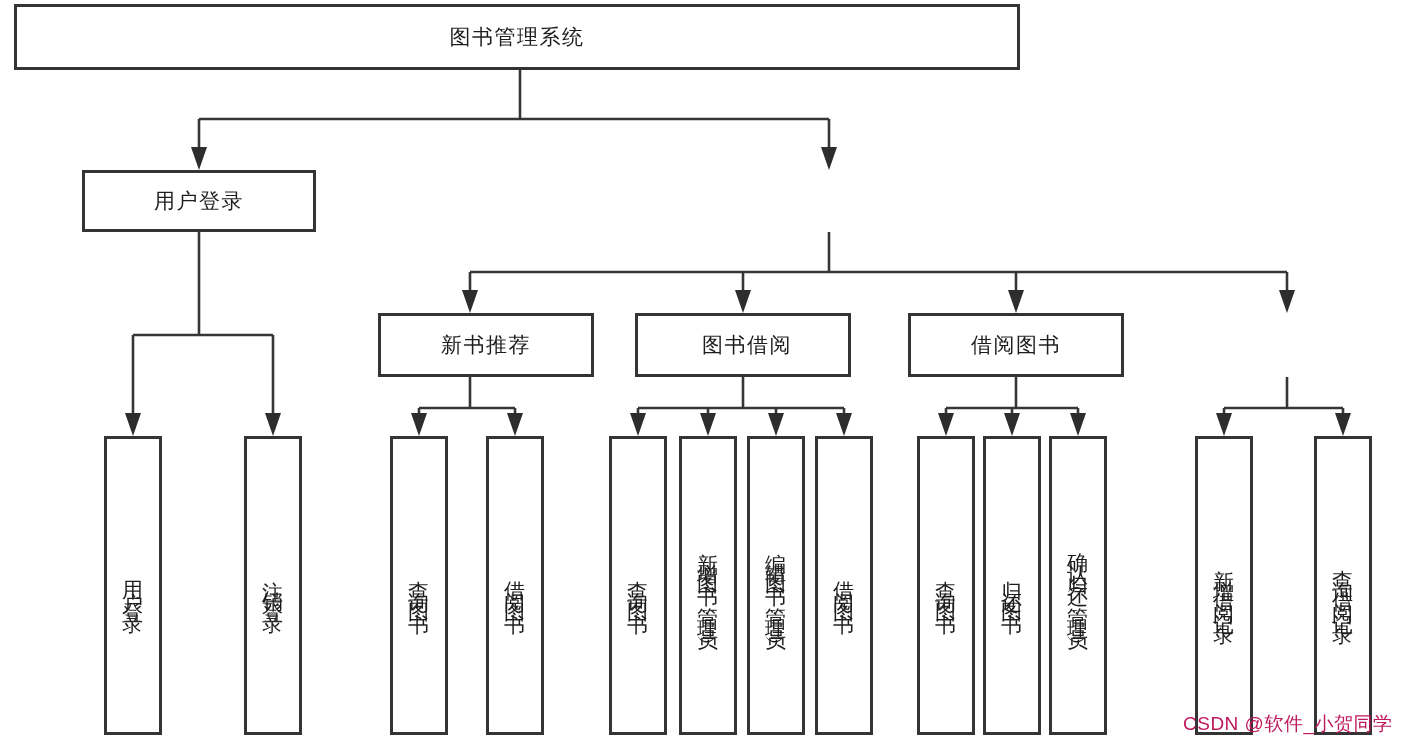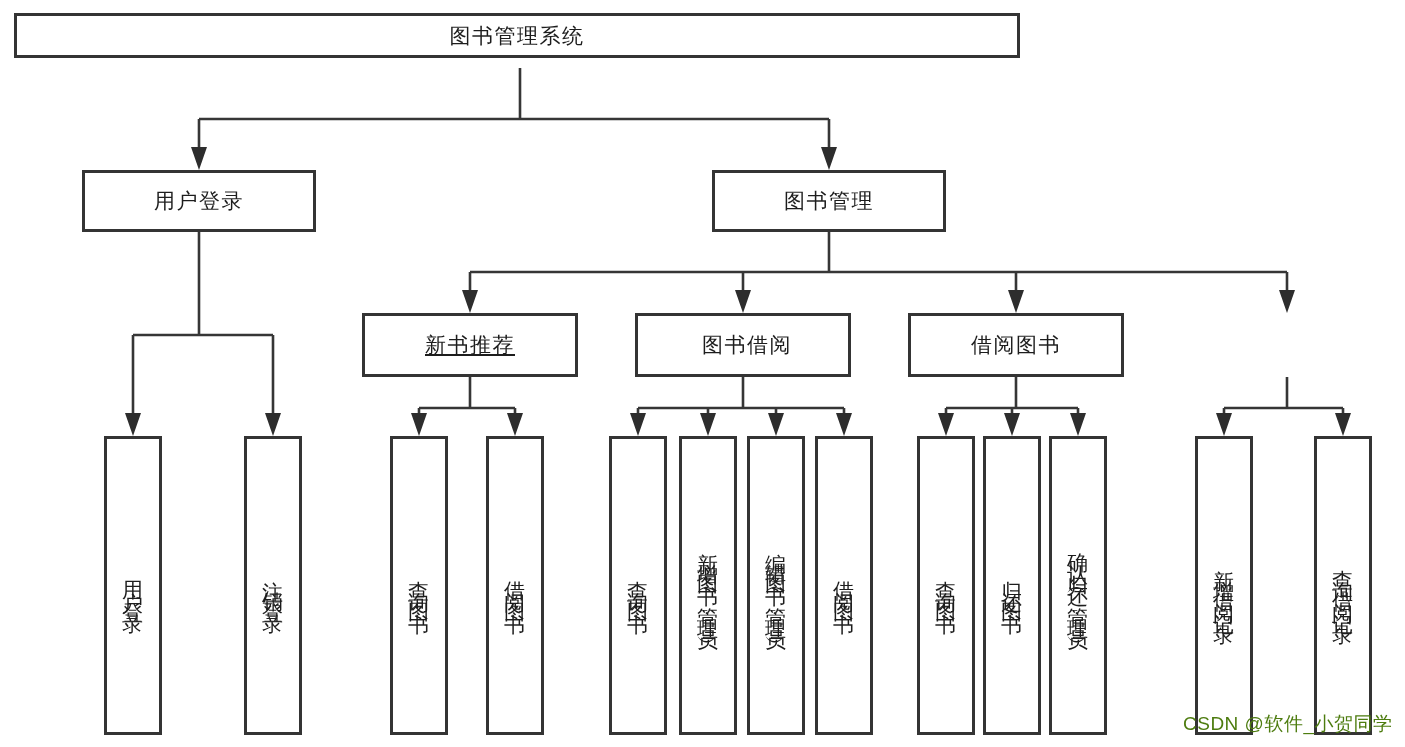--- a/index.html
+++ b/index.html
@@ -48,26 +48,26 @@
     white-space: nowrap;
   }
   .v-label {
     writing-mode: vertical-rl;
     text-orientation: mixed;
     font-size: 21px;
     letter-spacing: 11px;
     line-height: 1;
   }
   
-  .root-box  { left: 14px;  top: 13px;  width: 1006px; height: 45px; }
+  .root-box  { left: 14px;  top: 4px;  width: 1006px; height: 66px; }
   .l2-box    { top: 170px; width: 234px; height: 62px; }
   .l2-a      { left: 82px; }
   .l2-b      { left: 712px; }
   .l3-box    { top: 313px; width: 216px; height: 64px; }
-  .l3-a      { left: 362px; text-decoration: underline; }
+  .l3-a      { left: 378px; }
   .l3-b      { left: 635px; padding-left: 8px; }
   .l3-c      { left: 908px; }
   .l3-d      { left: 1179px; }
   .leaf      { top: 436px; width: 58px; height: 299px; }
   .lf-1  { left: 104px; }
   .lf-2  { left: 244px; }
   .lf-3  { left: 390px; }
   .lf-4  { left: 486px; }
   .lf-5  { left: 609px; }
   .lf-6  { left: 679px; }
@@ -76,21 +76,21 @@
   .lf-9  { left: 917px; }
   .lf-10 { left: 983px; }
   .lf-11 { left: 1049px; }
   .lf-12 { left: 1195px; }
   .lf-13 { left: 1314px; }
   #watermark {
     position: absolute;
     left: 1183px;
     top: 711px;
     font-size: 19px;
-    color: #4d7c0f;
+    color: #be185d;
     letter-spacing: 0.5px;
     white-space: nowrap;
     z-index: 2;
   }
 </style>
 </head>
 <body>
 
 <div id="canvas">
 
@@ -144,23 +144,20 @@
     </g>
   </svg>
 
   <div class="node root-box">
     <span class="h-label">图书管理系统</span>
   </div>
 
   <div class="node l2-box l2-a">
     <span class="h-label">用户登录</span>
   </div>
-  <div class="node l2-box l2-b">
-    <span class="h-label">图书管理</span>
-  </div>
 
   <div class="node l3-box l3-a">
     <span class="h-label">新书推荐</span>
   </div>
   <div class="node l3-box l3-b">
     <span class="h-label">图书借阅</span>
   </div>
   <div class="node l3-box l3-c">
     <span class="h-label">借阅图书</span>
   </div>

